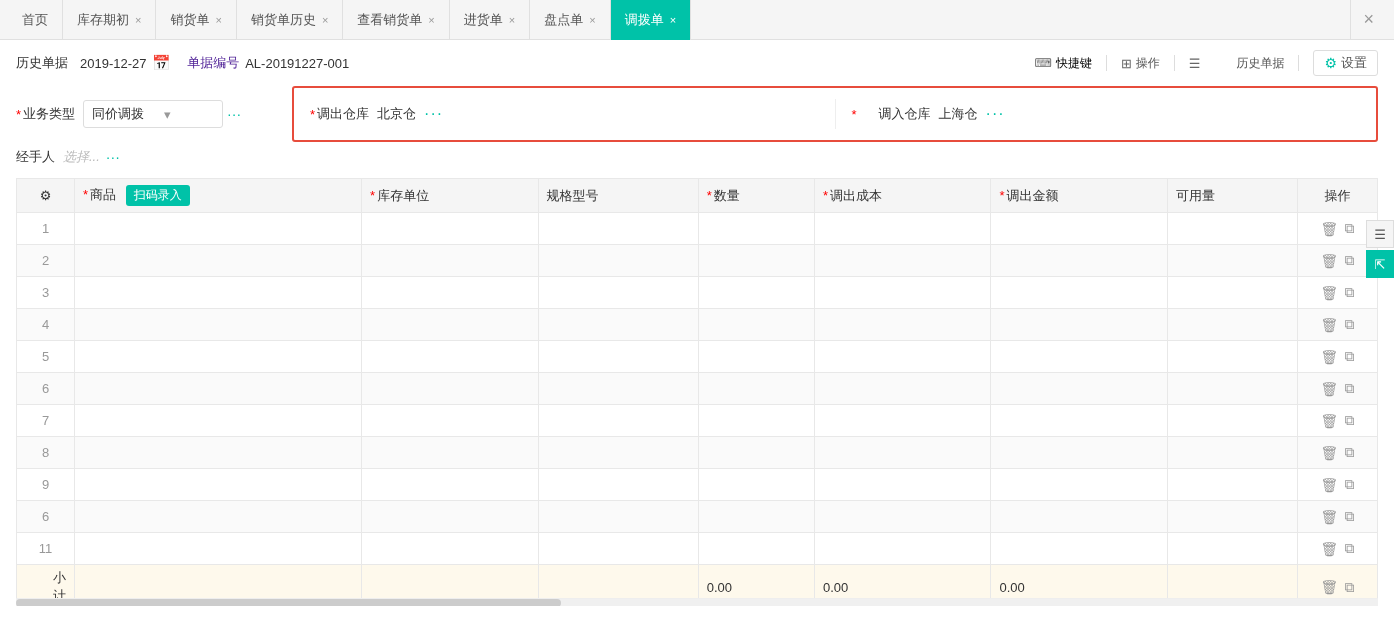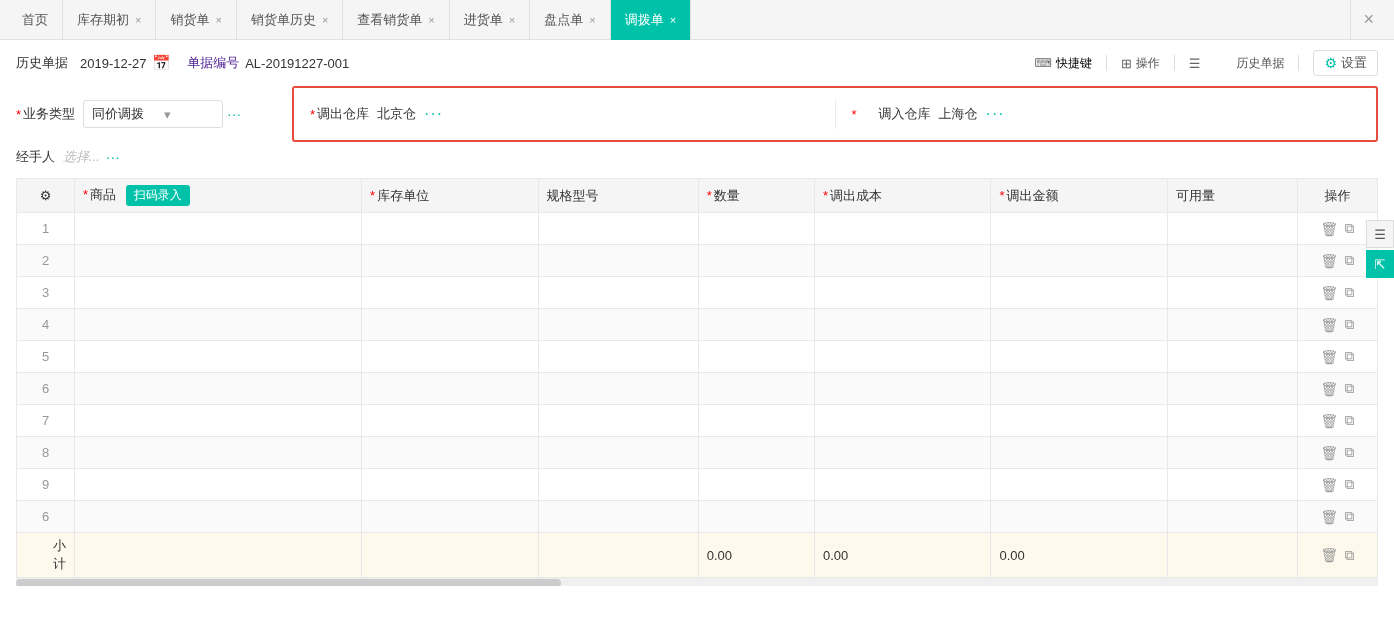--- a/index.html
+++ b/index.html
@@ -352,20 +352,36 @@
             <td></td>
             <td></td>
             <td></td>
             <td>
               <div class="op-icons">
                 <span class="op-icon" style="font-size: 14px;">🗑</span>
                 <span class="op-icon" style="font-size: 14px;">⧉</span>
               </div>
             </td>
           </tr>
+          <tr>
+            <td class="row-num">11</td>
+            <td></td>
+            <td></td>
+            <td></td>
+            <td></td>
+            <td></td>
+            <td></td>
+            <td></td>
+            <td>
+              <div class="op-icons">
+                <span class="op-icon" style="font-size: 14px;">🗑</span>
+                <span class="op-icon" style="font-size: 14px;">⧉</span>
+              </div>
+            </td>
+          </tr>
           <tr class="subtotal">
             <td class="row-num subtotal-label">小计</td>
             <td></td>
             <td></td>
             <td></td>
             <td>0.00</td>
             <td>0.00</td>
             <td>0.00</td>
             <td></td>
             <td>

